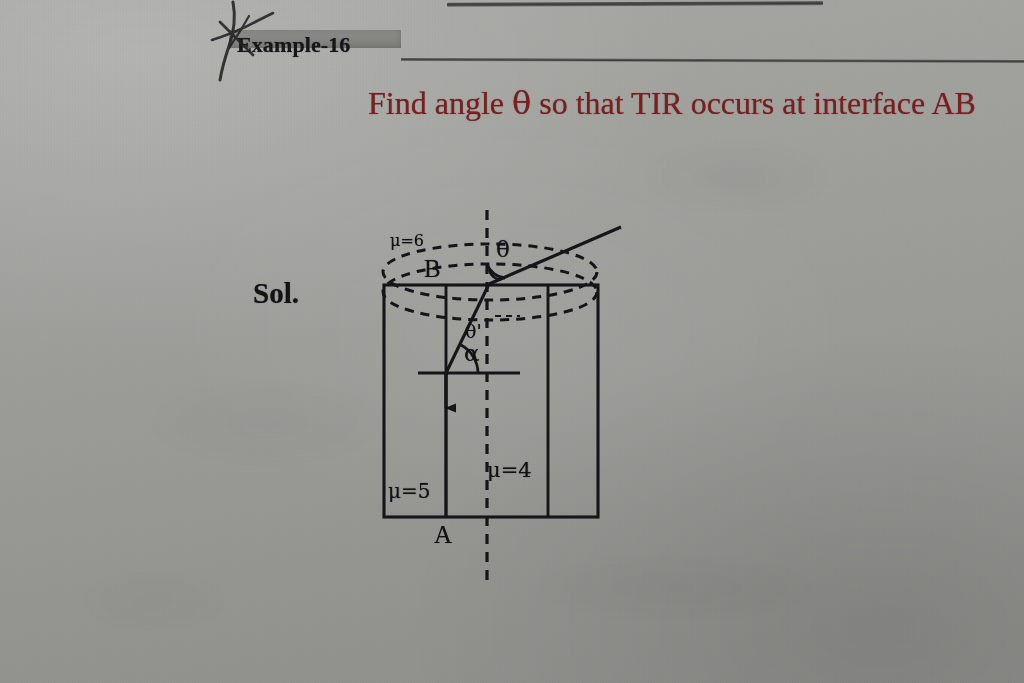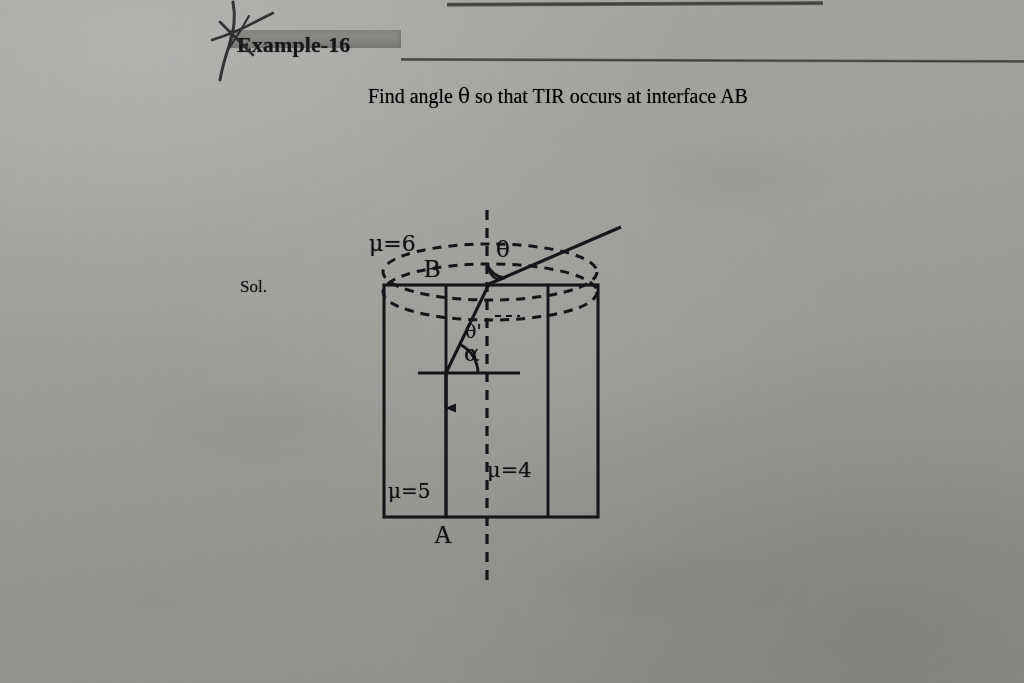--- a/index.html
+++ b/index.html
@@ -58,41 +58,41 @@
   }
   #header-rule{
     position:absolute;left:401px;top:59px;width:623px;height:3px;
     background:linear-gradient(180deg,#5a5a57,#323230 60%,#7d7d79);
     opacity:.9;transform:rotate(0.18deg);
   }
   #xmark{position:absolute;left:203px;top:-6px;width:84px;height:88px;}
 
   #question{
     position:absolute;left:368px;top:84px;
-    font-size:20px;color:#000000;
+    font-size:32px;color:#7f1d1d;
     white-space:nowrap;
     text-shadow:0 0 1.0px rgba(0,0,0,.5);
   }
   #question .gk{font-family:"DejaVu Serif", serif;}
 
   #sol-label{
-    position:absolute;left:240px;top:277px;
-    font-size:17px;font-weight:normal;color:#141417;
+    position:absolute;left:253px;top:277px;
+    font-size:29px;font-weight:bold;color:#141417;
     text-shadow:0 0 1.1px rgba(0,0,0,.5);
   }
 
   
   #figure{position:absolute;left:0;top:0;width:1024px;height:683px;}
 
   .fig-lbl{
     position:absolute;color:#121215;
     text-shadow:0 0 1.0px rgba(0,0,0,.55);
     white-space:nowrap;font-family:"DejaVu Serif", serif;
   }
-  #lbl-mu6{left:369px;top:231px;font-size:22px;}
+  #lbl-mu6{left:390px;top:231px;font-size:16px;}
   #lbl-B{left:424px;top:255px;font-size:25px;font-family:"Liberation Serif",serif;}
   #lbl-theta{left:496px;top:236px;font-size:23px;}
   #lbl-thetap{left:465px;top:320px;font-size:19px;}
   #lbl-alpha{left:464px;top:340px;font-size:23px;}
   #lbl-mu4{left:459px;top:458px;font-size:21px;margin-left:28px;}
   #lbl-mu3{left:388px;top:479px;font-size:20px;}
   #lbl-A{left:434px;top:521px;font-size:25px;font-family:"Liberation Serif",serif;}
 </style>
 </head>
 <body>

